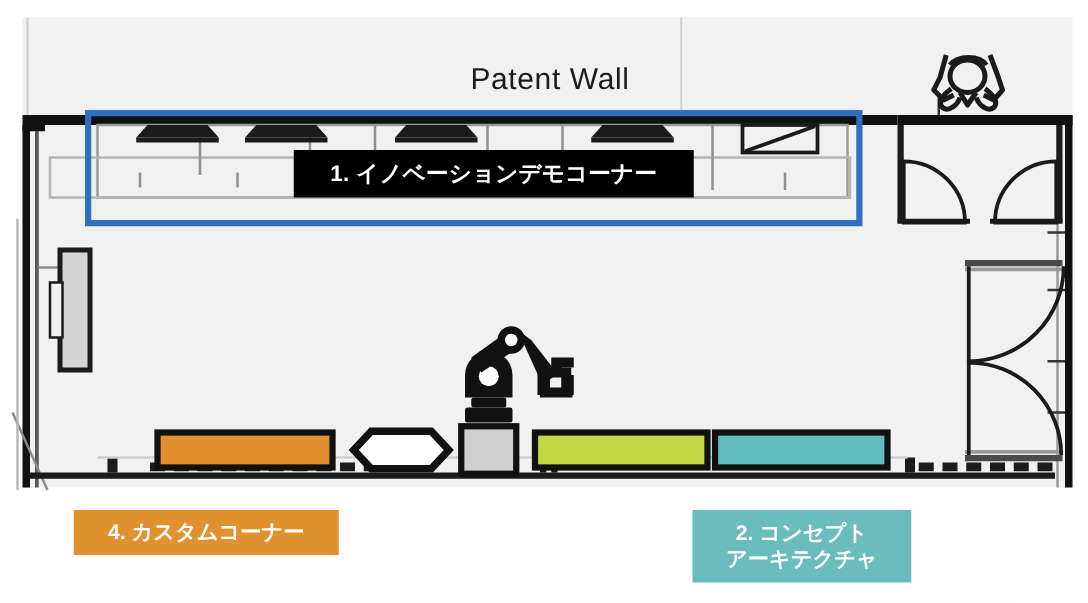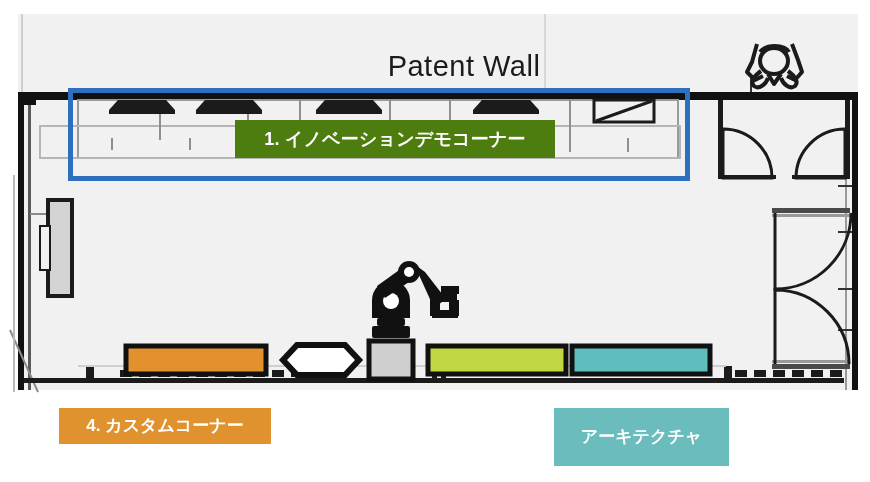--- a/index.html
+++ b/index.html
@@ -28,25 +28,25 @@
   }
   #floorplan svg {
     display: block;
     width: 870px;
     height: 400px;
   }
 
   
   .patent-wall-label {
     position: absolute;
-    left: 364px;
+    left: 340px;
     top: 50px;
     width: 200px;
     text-align: center;
-    font-size: 29px;
+    font-size: 24px;
     font-family: "Liberation Sans", "DejaVu Sans", sans-serif;
     font-weight: 400;
     color: #1b1b1b;
     letter-spacing: 0.5px;
     white-space: nowrap;
   }
 
   
   .zone1-outline {
     position: absolute;
@@ -296,30 +296,31 @@
         <path d="M768 74 L774 84 L781 74"></path>
       </g>
 
     </svg>
   </div>
 
   <div class="patent-wall-label">Patent Wall</div>
 
   <div class="zone1-outline" style="border-color: rgb(47, 111, 192);"></div>
 
-  <div class="zone1-callout" style="background: #4d7c0f;">1. イノベーションデモコーナー</div>
+  <div class="zone1-callout" style="background: #000000;">1. イノベーションデモコーナー</div>
 
   <div class="legend">
 
     <div class="legend-chip" id="legend-chip-0" style="background: rgb(224, 146, 47);">
       <span>4. カスタムコーナー</span>
     </div>
 
 
     <div class="legend-chip" id="legend-chip-2" style="background: rgb(107, 189, 189);">
       <div>
+        <span>2. コンセプト</span>
         <span>アーキテクチャ</span>
       </div>
     </div>
 
   </div>
 
 </div>
 
 </body></html>

